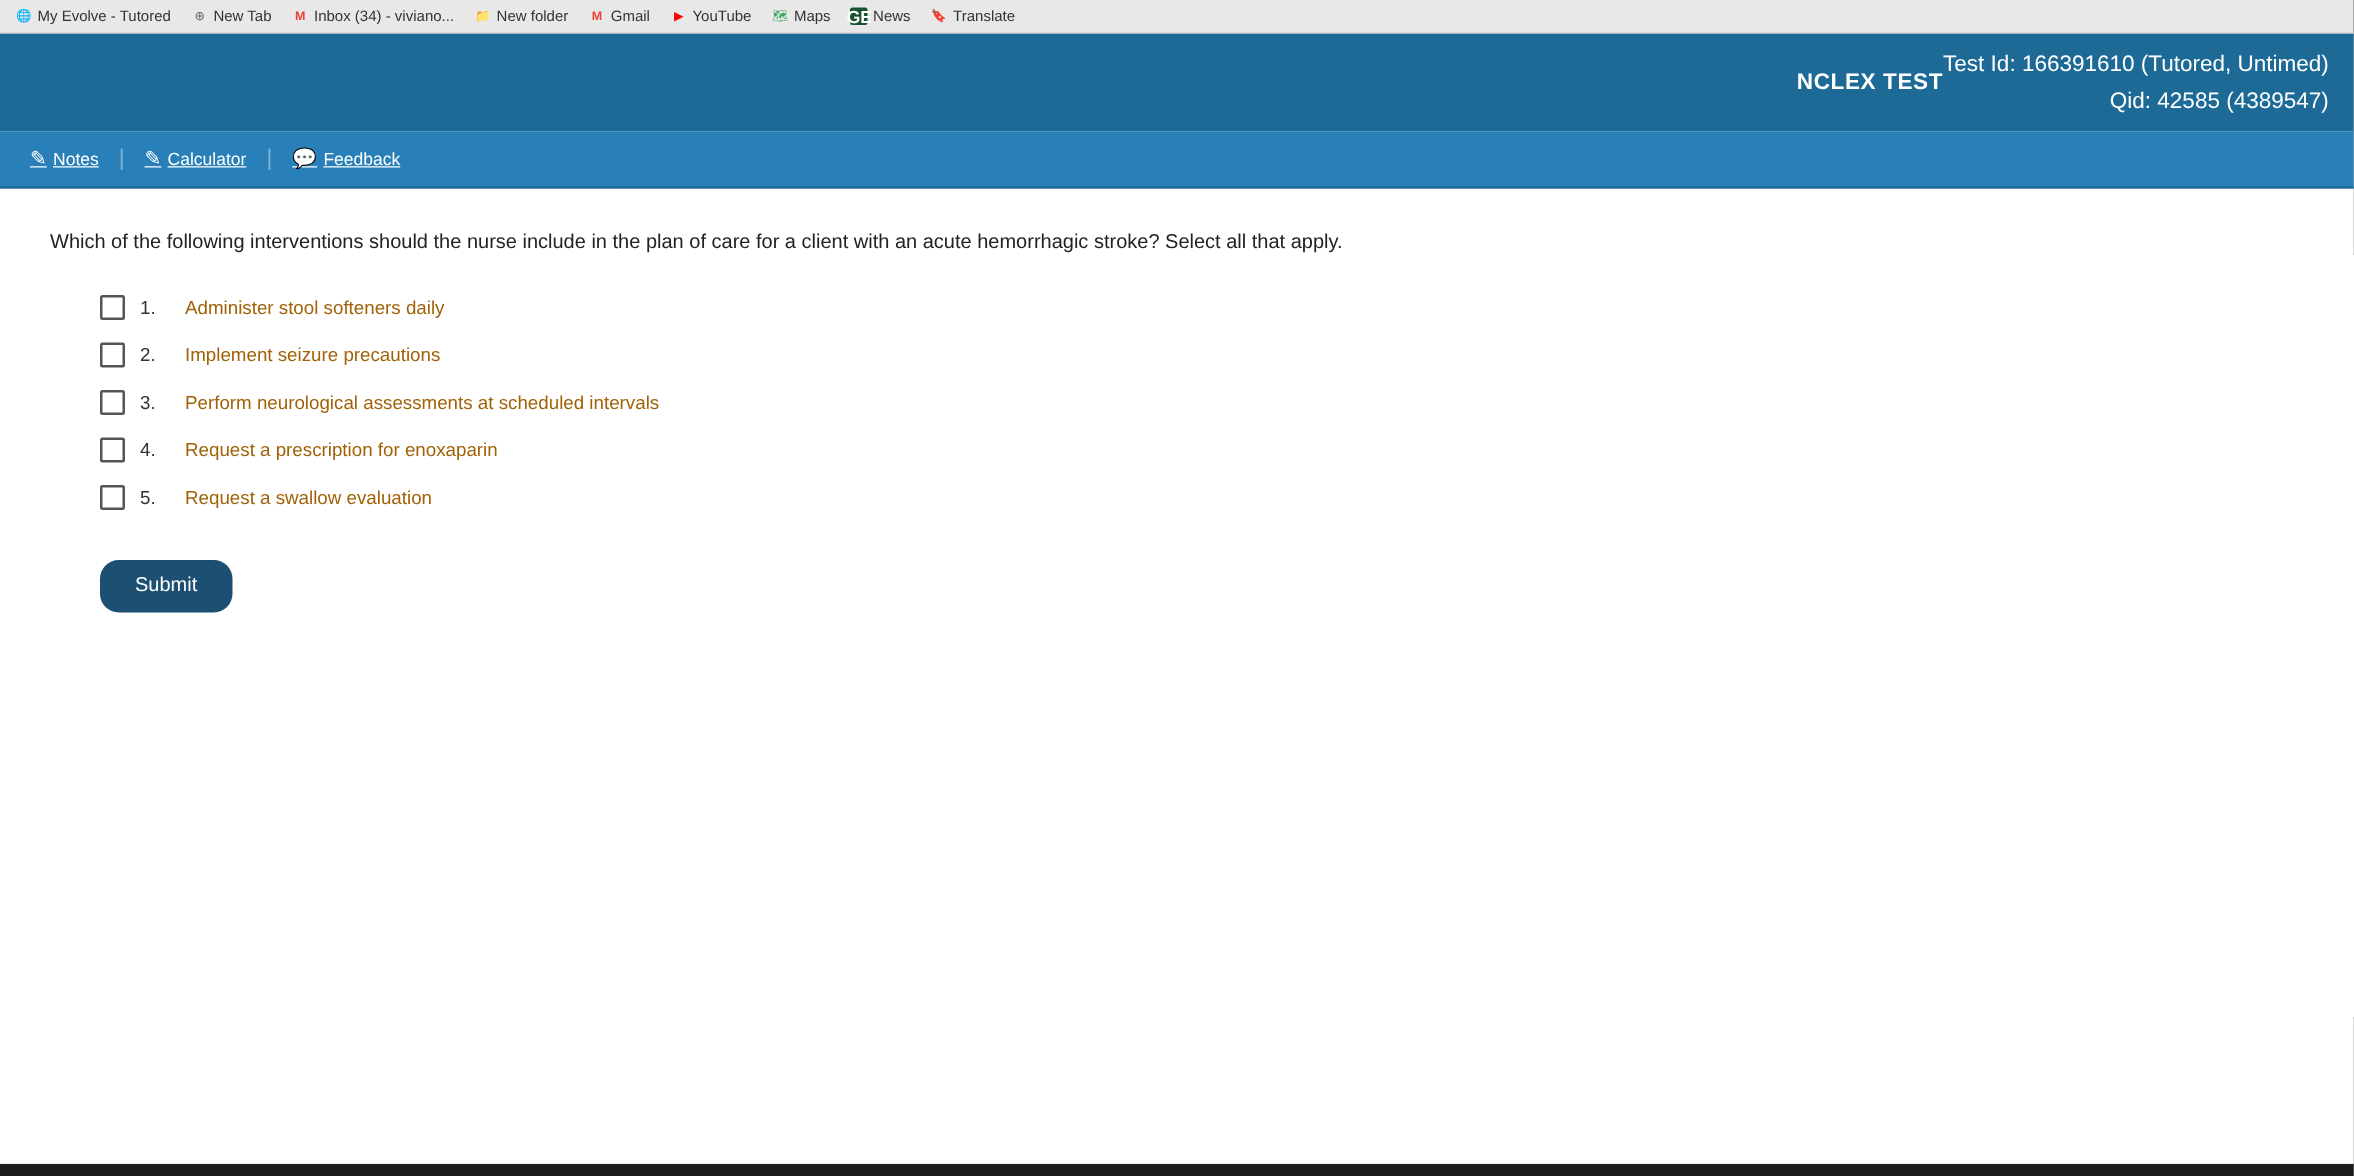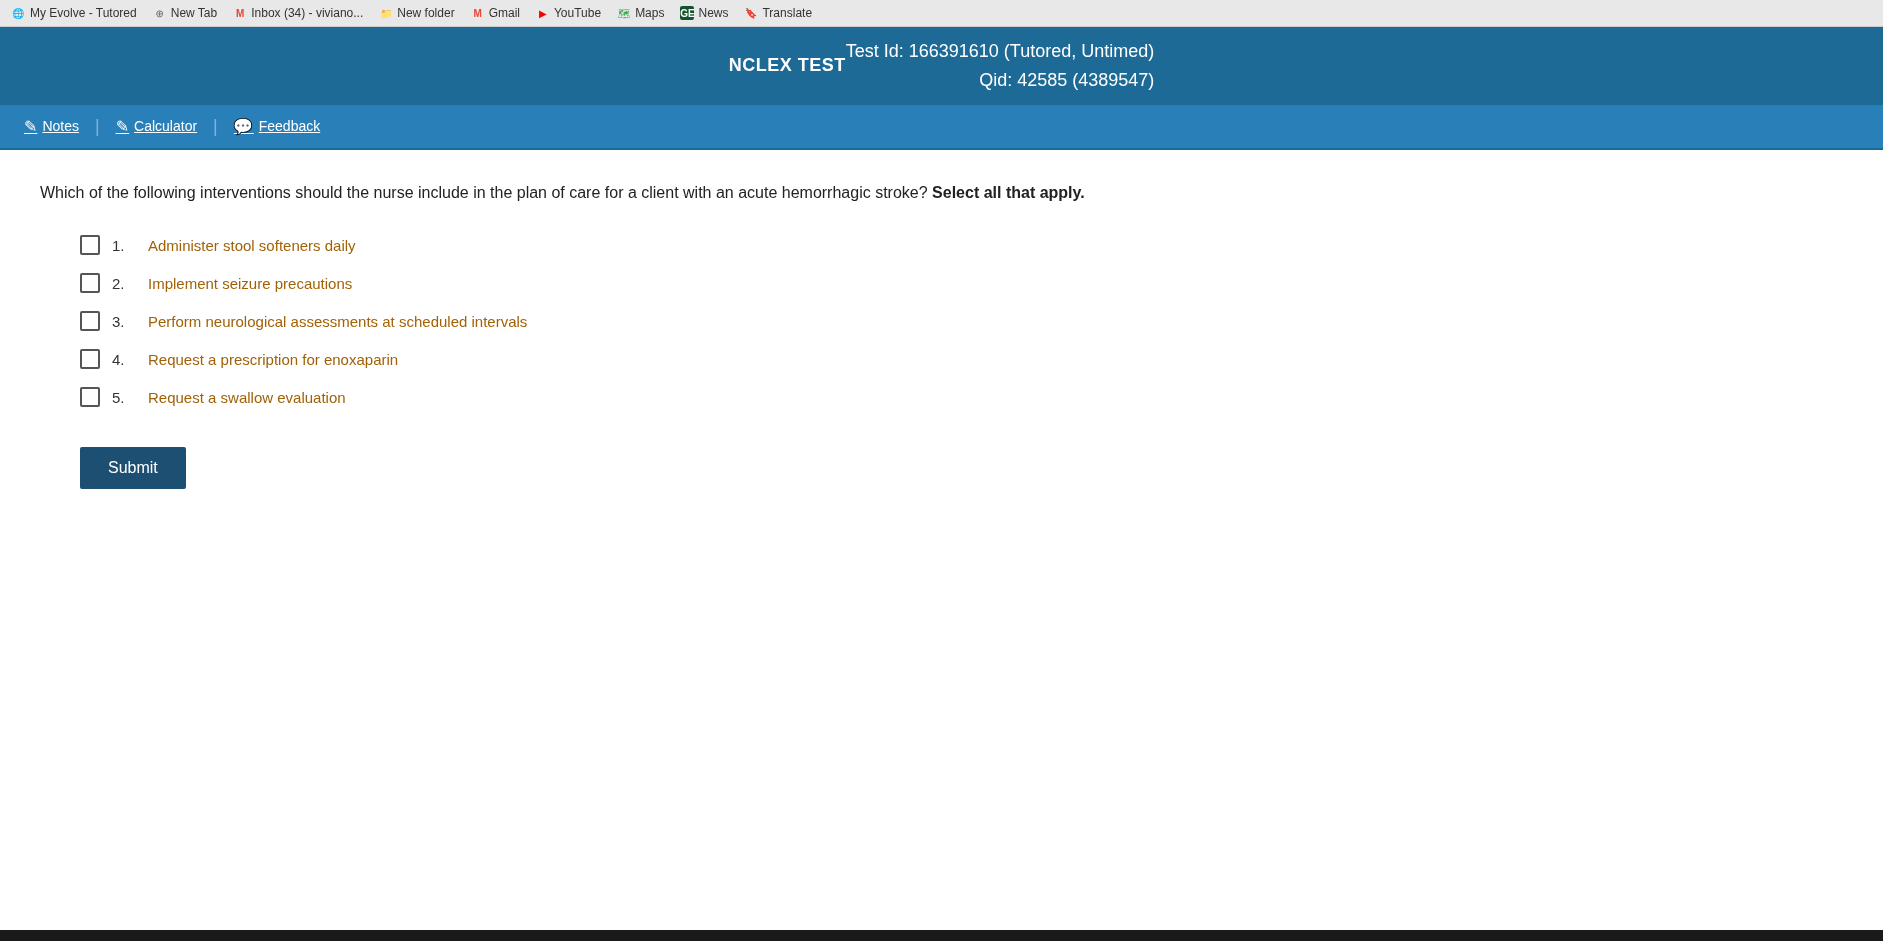--- a/index.html
+++ b/index.html
@@ -51,21 +51,21 @@
       background: #f0f0f0;
       min-height: 900px;
     }
 
     
     .app-header {
       background: #1d6a96;
       color: white;
       display: flex;
       align-items: center;
-      justify-content: center;
+      justify-content: flex-end;
       padding: 10px 20px;
     }
     .app-title {
       font-size: 18px;
       font-weight: bold;
       letter-spacing: 0.5px;
     }
     .test-info {
       text-align: right;
       font-size: 18px;
@@ -109,21 +109,21 @@
       min-height: 780px;
     }
 
     .question-text {
       font-size: 16px;
       color: #222;
       line-height: 1.6;
       margin-bottom: 30px;
     }
     .question-text .select-all {
-      font-weight: bold;
+      font-weight: normal;
     }
 
     
     .options-list {
       list-style: none;
       margin-left: 40px;
       margin-bottom: 40px;
     }
     .option-item {
       display: flex;
@@ -153,21 +153,21 @@
     }
 
     
     .submit-btn {
       background: #1d4f72;
       color: white;
       border: none;
       padding: 12px 28px;
       font-size: 16px;
       cursor: pointer;
-      border-radius: 2px;
+      border-radius: 15px;
       margin-left: 40px;
     }
   </style>
 </head>
 <body>
 
 <div class="browser-bar">
   <div class="browser-tab">
     <span class="tab-icon evolve">🌐</span>
     <span>My Evolve - Tutored</span>
@@ -190,21 +190,21 @@
   </div>
   <div class="browser-tab">
     <span class="tab-icon youtube">▶</span>
     <span>YouTube</span>
   </div>
   <div class="browser-tab">
     <span class="tab-icon maps">🗺</span>
     <span>Maps</span>
   </div>
   <div class="browser-tab">
-    <span class="tab-icon news" style="font-weight:bold;color:#1a73e8;background:#14532d;color:white;padding:1px 3px;font-size:10px;border-radius:2px;">GE</span>
+    <span class="tab-icon news" style="font-weight:bold;color:#1a73e8;background:#14532d;color:white;padding:1px 3px;font-size:14px;border-radius:2px;">GE</span>
     <span>News</span>
   </div>
   <div class="browser-tab">
     <span class="tab-icon translate">🔖</span>
     <span>Translate</span>
   </div>
 </div>
 
 <div class="main-content">
 

